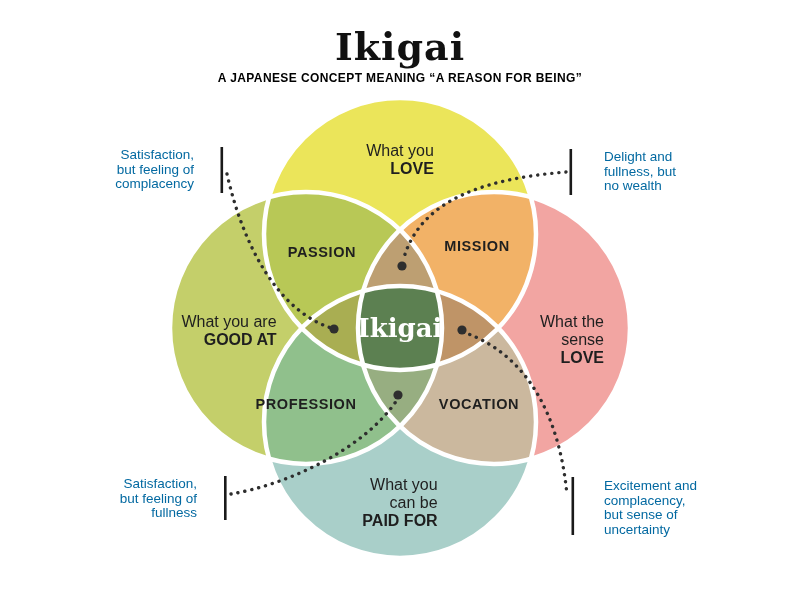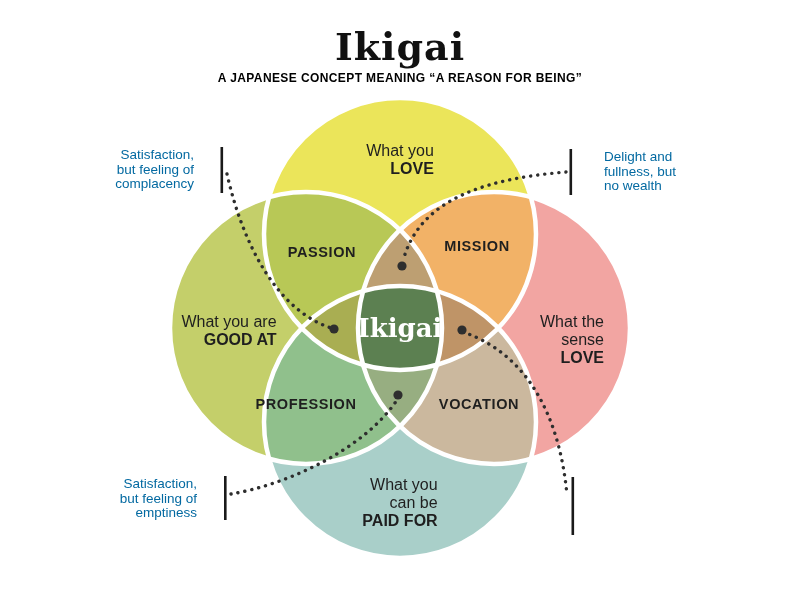--- a/index.html
+++ b/index.html
@@ -141,16 +141,22 @@
     <span class="ln">complacency</span>
   </div>
   <div class="abs ann ta-l" style="left:580px;top:150px;">
     <span class="ln">Delight and</span>
     <span class="ln">fullness, but</span>
     <span class="ln">no wealth</span>
   </div>
   <div class="abs ann ta-r" style="right:583px;top:477px;">
     <span class="ln">Satisfaction,</span>
     <span class="ln">but feeling of</span>
-    <span class="ln">emptiness</span>
+    <span class="ln">fullness</span>
+  </div>
+  <div class="abs ann ta-l" style="left:580px;top:479px;">
+    <span class="ln">Excitement and</span>
+    <span class="ln">complacency,</span>
+    <span class="ln">but sense of</span>
+    <span class="ln">uncertainty</span>
   </div>
 
 </div>
 
 </body></html>

